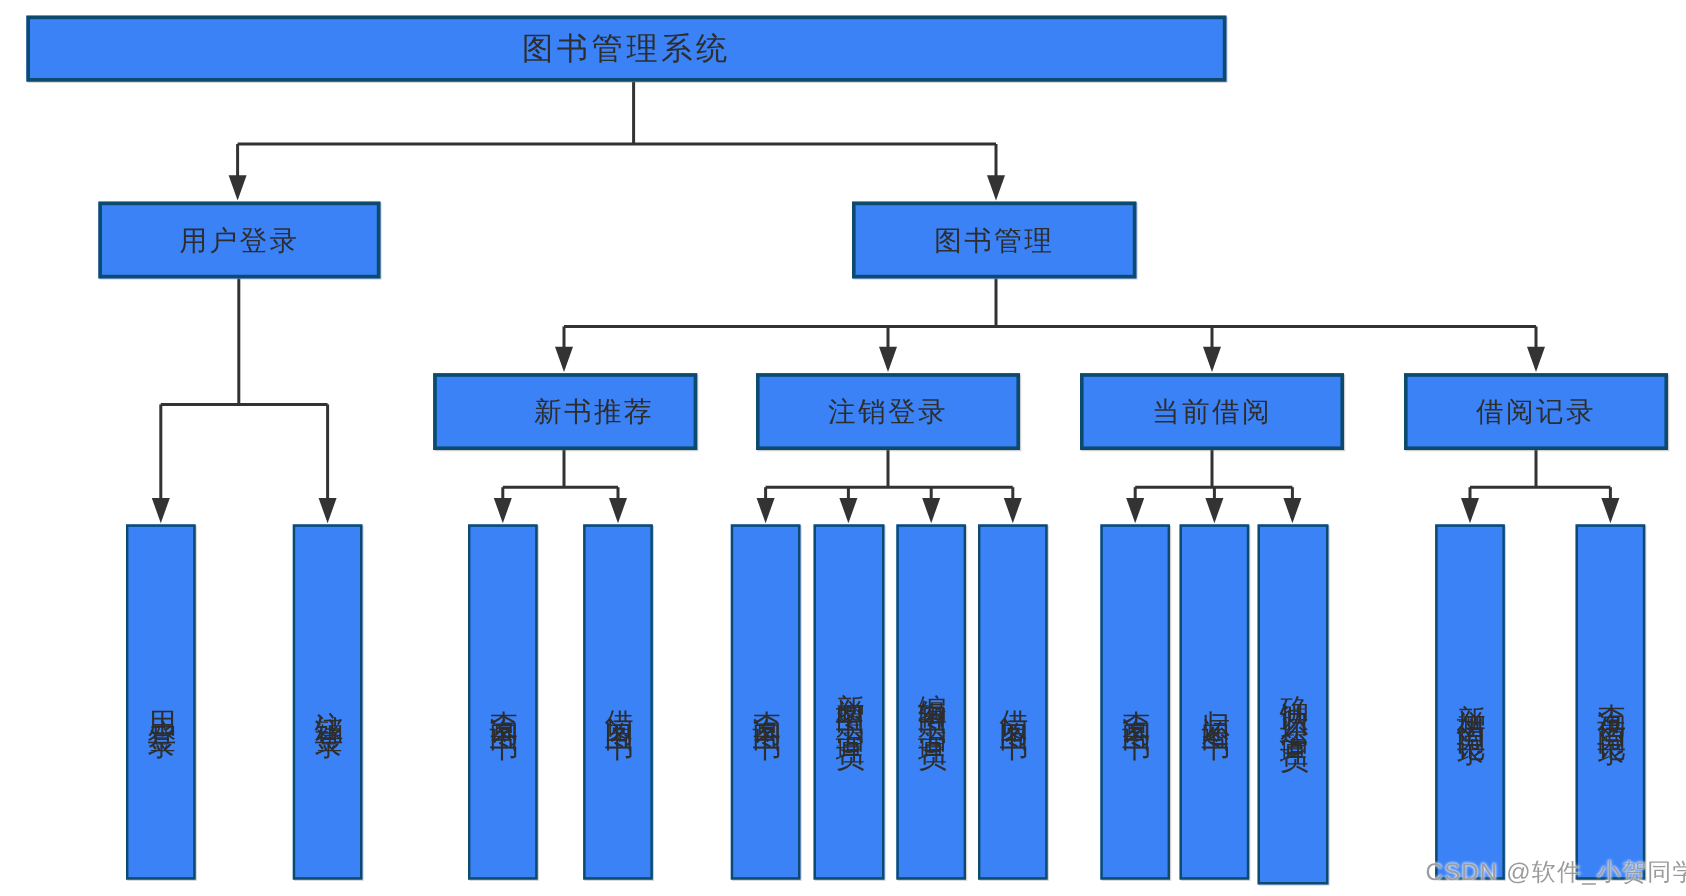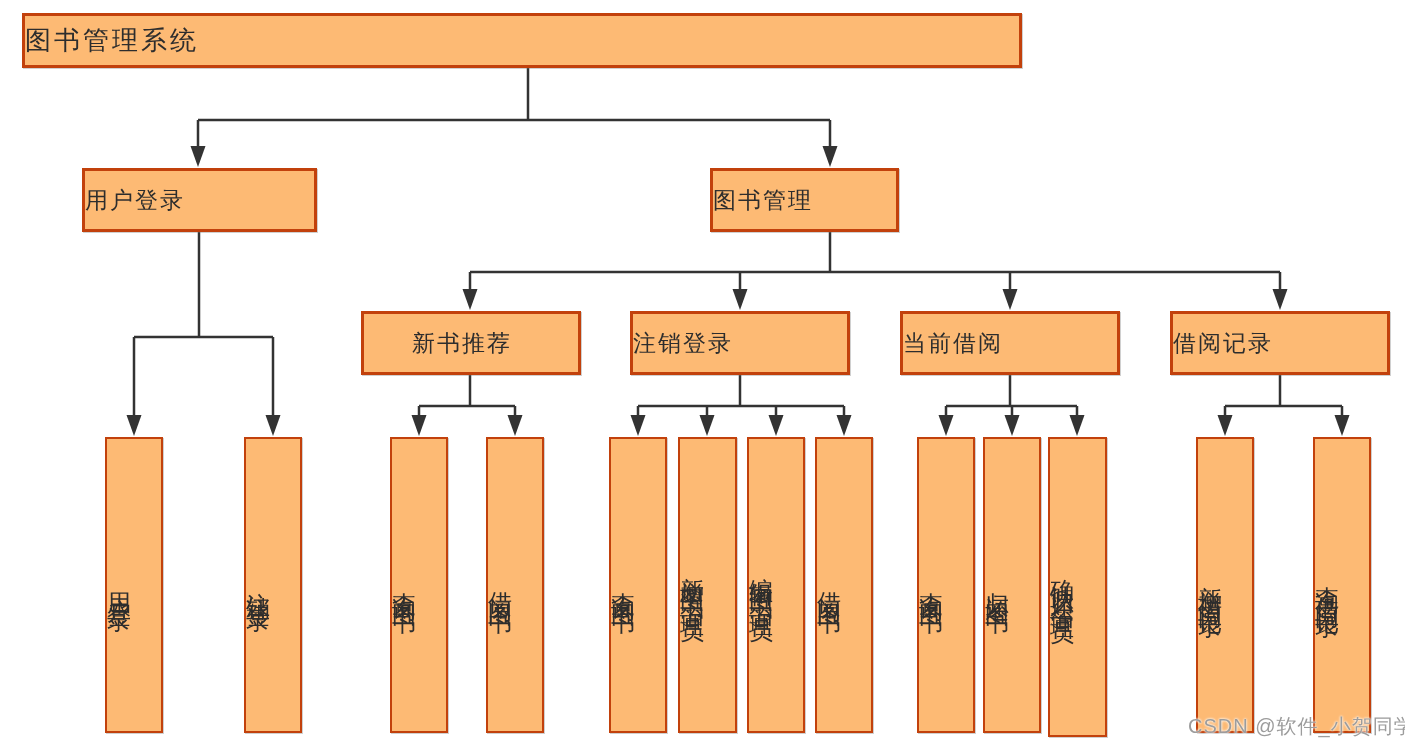--- a/index.html
+++ b/index.html
@@ -5,22 +5,22 @@
   * { margin: 0; padding: 0; box-sizing: border-box; }
   html, body { background: #ffffff; }
   body {
     font-family: "Liberation Sans", "DejaVu Sans", sans-serif;
     width: 1405px; height: 747px; position: relative; overflow: hidden;
     color: #2d2d2d;
   }
   .stage { position: absolute; left: 0; top: 0; width: 1405px; height: 747px; }
   svg.wires { position: absolute; left: 0; top: 0; z-index: 1; }
   .node {
-    position: absolute; background: #fdba74; border: 3px solid #c2410c;
-    display: flex; align-items: center; 
+    position: absolute; background: #3b82f6; border: 3px solid #0c4a6e;
+    display: flex; align-items: center; justify-content: center;
     z-index: 2; box-shadow: 1px 1px 0 rgba(120,120,120,0.35);
   }
   .node.h .lbl { font-size: 23px; letter-spacing: 2px; color: #2d2d2d; white-space: nowrap; }
   .node.root .lbl { font-size: 26px; letter-spacing: 3px; }
   .node.v { border-width: 2.5px; }
   .node.v .lbl {
     writing-mode: vertical-rl; text-orientation: mixed;
     font-size: 24px; letter-spacing: 6px; line-height: 1;
     color: #2d2d2d; white-space: nowrap;
   }
@@ -104,21 +104,21 @@
     </g>
   </svg>
 
   <div class="node h root" style="left:22px; top:13px; width:1000px; height:55px;">
     <span class="lbl">图书管理系统</span>
   </div>
 
   <div class="node h" style="left:82px; top:168px; width:235px; height:64px;">
     <span class="lbl">用户登录</span>
   </div>
-  <div class="node h" style="left:710px; top:168px; width:189px; height:64px;">
+  <div class="node h" style="left:710px; top:168px; width:237px; height:64px;">
     <span class="lbl">图书管理</span>
   </div>
 
   <div class="node h" style="left:361px; top:311px; width:220px; height:64px;padding-left:48px;">
     <span class="lbl">新书推荐</span>
   </div>
   <div class="node h" style="left:630px; top:311px; width:220px; height:64px;">
     <span class="lbl">注销登录</span>
   </div>
   <div class="node h" style="left:1170px; top:311px; width:220px; height:64px;">

